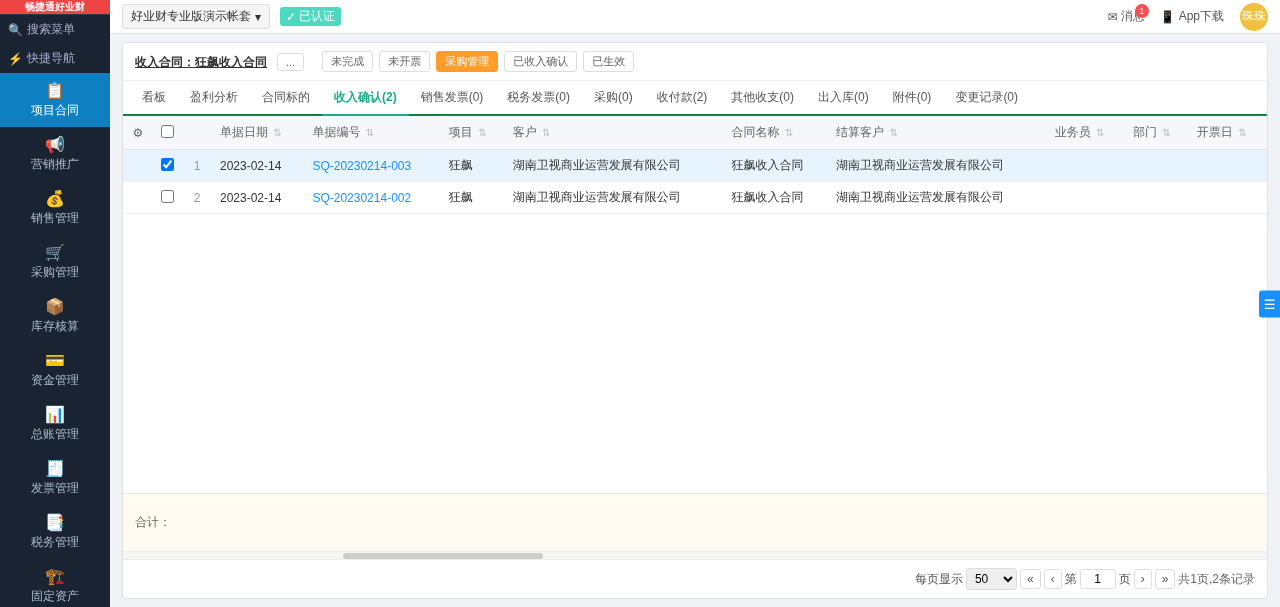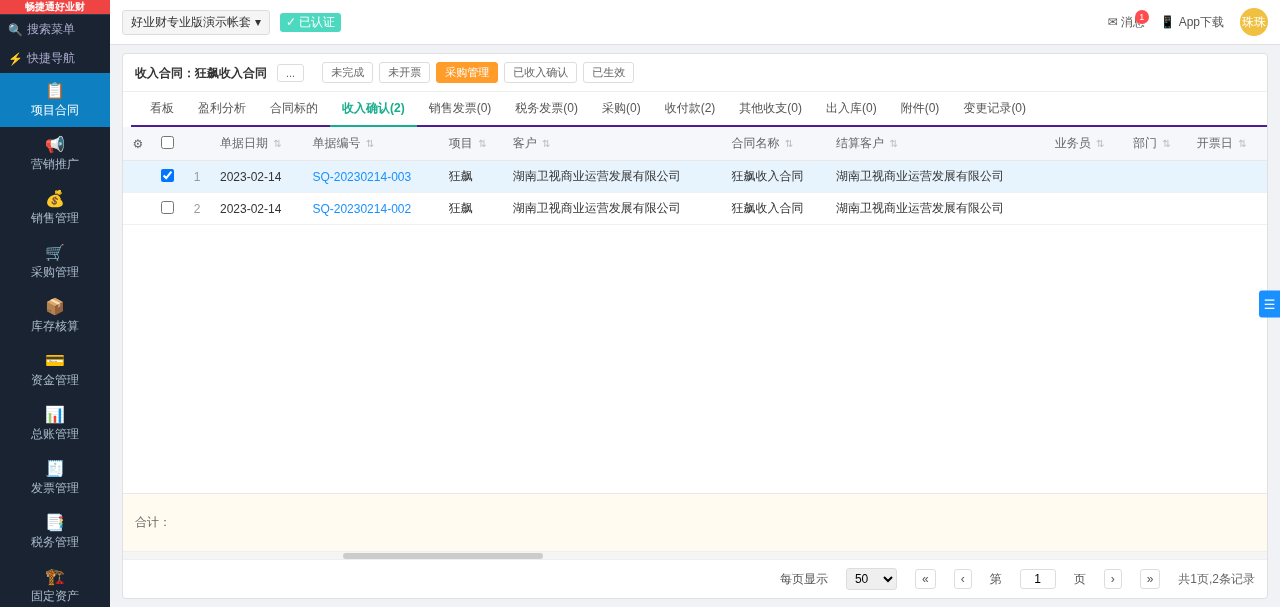--- a/index.html
+++ b/index.html
@@ -12,21 +12,21 @@
     .sidebar-search { display: flex; align-items: center; padding: 6px 8px; color: #aac; font-size: 11px; cursor: pointer; }
     .sidebar-nav { display: flex; align-items: center; padding: 6px 8px; color: #aac; font-size: 11px; cursor: pointer; }
     .sidebar-item { display: flex; flex-direction: column; align-items: center; padding: 8px 4px; color: #aabbcc; font-size: 11px; cursor: pointer; }
     .sidebar-item.active { background: #0e7fc0; color: #fff; }
     .sidebar-item .icon { font-size: 16px; margin-bottom: 2px; }
 
     
     .main { flex: 1; display: flex; flex-direction: column; height: 607px; overflow: hidden; }
 
     
-    .topbar { height: 45px; background: #fff; display: flex; align-items: center; padding: 8px 12px; border-bottom: 1px solid #e0e0e0; gap: 10px; }
+    .topbar { height: 34px; background: #fff; display: flex; align-items: center; padding: 8px 12px; border-bottom: 1px solid #e0e0e0; gap: 10px; }
     .topbar-selector { display: flex; align-items: center; gap: 4px; background: #f5f5f5; border: 1px solid #ddd; border-radius: 3px; padding: 3px 8px; color: #333; cursor: pointer; font-size: 12px; }
     .topbar-badge { background: #4dd9c0; color: #fff; border-radius: 3px; padding: 1px 6px; font-size: 11px; display: flex; align-items: center; gap: 3px; }
     .topbar-right { margin-left: auto; display: flex; align-items: center; gap: 16px; }
     .topbar-icon-btn { display: flex; align-items: center; gap: 3px; color: #555; cursor: pointer; font-size: 12px; position: relative; }
     .topbar-icon-btn .badge { position: absolute; top: -4px; right: -4px; background: #ff4d4f; color: #fff; border-radius: 50%; width: 14px; height: 14px; font-size: 9px; display: flex; align-items: center; justify-content: center; }
     .topbar-avatar { width: 28px; height: 28px; border-radius: 50%; background: #f0c040; display: flex; align-items: center; justify-content: center; color: #fff; font-size: 11px; }
 
     
     .content { flex: 1; display: flex; flex-direction: column; padding: 8px 12px; overflow: hidden; }
 
@@ -35,33 +35,33 @@
     .tab-home { color: #555; cursor: pointer; font-size: 12px; }
     .tab-active { background: #1aad8d; color: #fff; border-radius: 3px; padding: 4px 12px; font-size: 12px; display: flex; align-items: center; gap: 4px; cursor: pointer; }
     .tab-close { font-size: 11px; cursor: pointer; }
 
     
     .contract-view { background: #fff; border: 1px solid #e0e0e0; border-radius: 4px; flex: 1; display: flex; flex-direction: column; overflow: hidden; }
 
     
     .contract-header { display: flex; align-items: center; padding: 8px 12px; border-bottom: 1px solid #eee; gap: 10px; }
     .contract-title { font-size: 14px; font-weight: bold; color: #333; }
-    .contract-title span { color: #333; }
+    .contract-title span { color: #333; text-decoration: underline; }
     .contract-header-actions { display: flex; gap: 6px; margin-left: 8px; }
     .status-btn { border: 1px solid #ddd; border-radius: 3px; padding: 2px 8px; font-size: 11px; cursor: pointer; color: #666; background: #fff; }
     .status-btn.partial { background: #ff9c2a; color: #fff; border-color: #ff9c2a; }
     .status-btn.confirmed { background: #fff; color: #666; border-color: #ddd; }
     .status-btn.effective { background: #fff; color: #666; border-color: #ddd; }
     .status-btn.incomplete { background: #fff; color: #666; border-color: #ddd; }
     .status-btn.not-invoiced { background: #fff; color: #666; border-color: #ddd; }
     .contract-header-right { margin-left: auto; display: flex; align-items: center; gap: 6px; color: #666; font-size: 11px; }
     .contract-header-right label { display: flex; align-items: center; gap: 3px; }
 
     
-    .inner-tabs { display: flex; align-items: center; border-bottom: 2px solid #4c1d95; padding: 0 7px; gap: 0; margin-left: 8px; }
+    .inner-tabs { display: flex; align-items: center; border-bottom: 2px solid #15803d; padding: 0 7px; gap: 0; }
     .inner-tab { padding: 8px 12px; font-size: 12px; color: #555; cursor: pointer; border-bottom: 2px solid transparent; margin-bottom: -2px; }
     .inner-tab.active { color: #1aad8d; border-bottom: 2px solid #1aad8d; font-weight: bold; }
 
     
     .table-area { flex: 1; overflow: auto; padding: 0; }
     table { width: 100%; border-collapse: collapse; font-size: 12px; }
     thead tr { background: #f5f7fa; }
     thead th { padding: 8px 8px; color: #666; font-weight: normal; border-bottom: 1px solid #e8e8e8; white-space: nowrap; text-align: left; }
     thead th .sort-icon { color: #bbb; font-size: 10px; margin-left: 2px; }
     tbody tr { border-bottom: 1px solid #f0f0f0; }
@@ -69,21 +69,21 @@
     tbody td { padding: 7px 8px; color: #333; white-space: nowrap; }
     .row-num { color: #999; text-align: center; width: 30px; }
     .link-text { color: #1890ff; cursor: pointer; text-decoration: none; }
     .settings-col { width: 30px; text-align: center; }
     .checkbox-col { width: 28px; text-align: center; }
 
     
     .total-row { background: #fffbf0; border-top: 1px solid #e8e8e8; padding: 20px 12px; display: flex; align-items: center; color: #666; font-size: 12px; }
 
     
-    .pagination { display: flex; align-items: center; justify-content: flex-end; padding: 8px 12px; border-top: 1px solid #eee; gap: 18px; color: #555; font-size: 12px; }
+    .pagination { display: flex; align-items: center; justify-content: flex-end; padding: 8px 12px; border-top: 1px solid #eee; gap: 3px; color: #555; font-size: 12px; }
     .page-size-select { border: 1px solid #ddd; border-radius: 3px; padding: 2px 4px; font-size: 12px; }
     .page-btn { border: 1px solid #ddd; border-radius: 3px; padding: 2px 6px; cursor: pointer; color: #555; background: #fff; font-size: 12px; }
     .page-input { border: 1px solid #ddd; border-radius: 3px; padding: 2px 6px; width: 36px; text-align: center; font-size: 12px; }
     .page-info { color: #666; }
 
     
     .scroll-indicator { height: 8px; background: #f5f5f5; border-top: 1px solid #eee; position: relative; }
     .scroll-thumb { position: absolute; left: 220px; width: 200px; height: 6px; top: 1px; background: #ccc; border-radius: 3px; }
 
     

